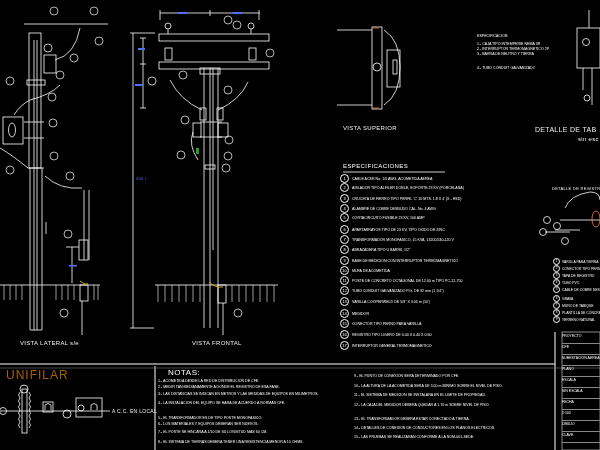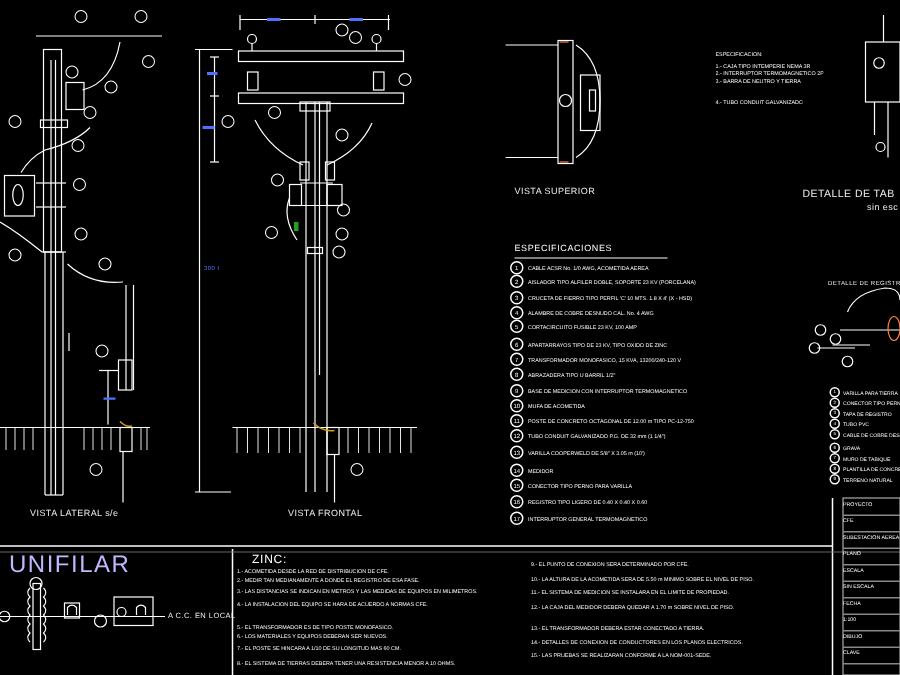--- a/index.html
+++ b/index.html
@@ -1,20 +1,20 @@
 <!DOCTYPE html>
 <html><head>
 <meta charset="utf-8">
 <style>
   html,body{margin:0;padding:0;background:#000;}
   body{width:600px;height:450px;overflow:hidden;position:relative;font-family:"Liberation Sans",sans-serif;color:#fff;}
   .canvas{position:absolute;left:0;top:0;width:600px;height:450px;background:#000;}
   svg{position:absolute;left:0;top:0;}
   .lbl{position:absolute;font-size:6px;letter-spacing:0.3px;color:#eee;white-space:nowrap;font-family:"Liberation Sans",sans-serif;}
-  .title-uni{position:absolute;left:6px;top:368px;font-size:16px;color:#c4b5fd;letter-spacing:1px;}
+  .title-uni{position:absolute;left:6px;top:368px;font-size:12px;color:#a16207;letter-spacing:1px;}
   .notas-title{position:absolute;left:168px;top:368px;font-size:8px;color:#fff;letter-spacing:0.5px;}
   .note{position:absolute;font-size:3.6px;line-height:4px;color:#fff;white-space:nowrap;overflow:hidden;font-family:"Liberation Sans",sans-serif;}
   .spec-title{position:absolute;left:343px;top:163px;font-size:6px;color:#fff;letter-spacing:0.4px;}
   .spec-item{position:absolute;left:340px;font-size:3.6px;color:#fff;display:flex;align-items:center;gap:3px;white-space:nowrap;}
   .spec-item .num{display:inline-block;width:7px;height:7px;border:1px solid #fff;border-radius:50%;font-size:4px;text-align:center;line-height:7px;}
   .legend-item{position:absolute;left:553px;font-size:3.4px;color:#fff;display:flex;align-items:center;gap:2px;white-space:nowrap;}
   .legend-item .num{display:inline-block;width:5px;height:5px;border:1px solid #fff;border-radius:50%;font-size:3px;text-align:center;line-height:5px;}
   .tb-row{position:absolute;left:562px;width:38px;height:9px;border-bottom:1px solid #888;font-size:3.5px;color:#fff;overflow:hidden;}
 </style>
 </head>
@@ -331,21 +331,21 @@
       <span>PLANTILLA DE CONCRETO</span>
     </div>
 <div class="legend-item" style="top:316px;">
       <span class="num">9</span>
       <span>TERRENO NATURAL</span>
     </div>
 
 <div class="title-uni">UNIFILAR</div>
 <div class="lbl" style="left:112px;top:408px;font-size:5px;">A C.C. EN LOCAL</div>
 
-<div class="notas-title">ZINC:</div>
+<div class="notas-title">NOTAS:</div>
 <div class="note" style="left:158px;top:379px;width:180px;">1.- ACOMETIDA DESDE LA RED DE DISTRIBUCION DE CFE.</div>
 <div class="note" style="left:158px;top:385px;width:180px;">2.- MEDIR TAN MEDIANAMENTE A DONDE EL REGISTRO DE ESA FASE.</div>
 <div class="note" style="left:158px;top:392px;width:180px;">3.- LAS DISTANCIAS SE INDICAN EN METROS Y LAS MEDIDAS DE EQUIPOS EN MILIMETROS.</div>
 <div class="note" style="left:158px;top:401px;width:180px;">4.- LA INSTALACION DEL EQUIPO SE HARA DE ACUERDO A NORMAS CFE.</div>
 <div class="note" style="left:158px;top:416px;width:180px;">5.- EL TRANSFORMADOR ES DE TIPO POSTE MONOFASICO.</div>
 <div class="note" style="left:158px;top:422px;width:180px;">6.- LOS MATERIALES Y EQUIPOS DEBERAN SER NUEVOS.</div>
 <div class="note" style="left:158px;top:430px;width:180px;">7.- EL POSTE SE HINCARA A 1/10 DE SU LONGITUD MAS 60 CM.</div>
 <div class="note" style="left:158px;top:440px;width:180px;">8.- EL SISTEMA DE TIERRAS DEBERA TENER UNA RESISTENCIA MENOR A 10 OHMS.</div>
 
 <div class="note" style="left:354px;top:374px;width:195px;">9.- EL PUNTO DE CONEXION SERA DETERMINADO POR CFE.</div>

